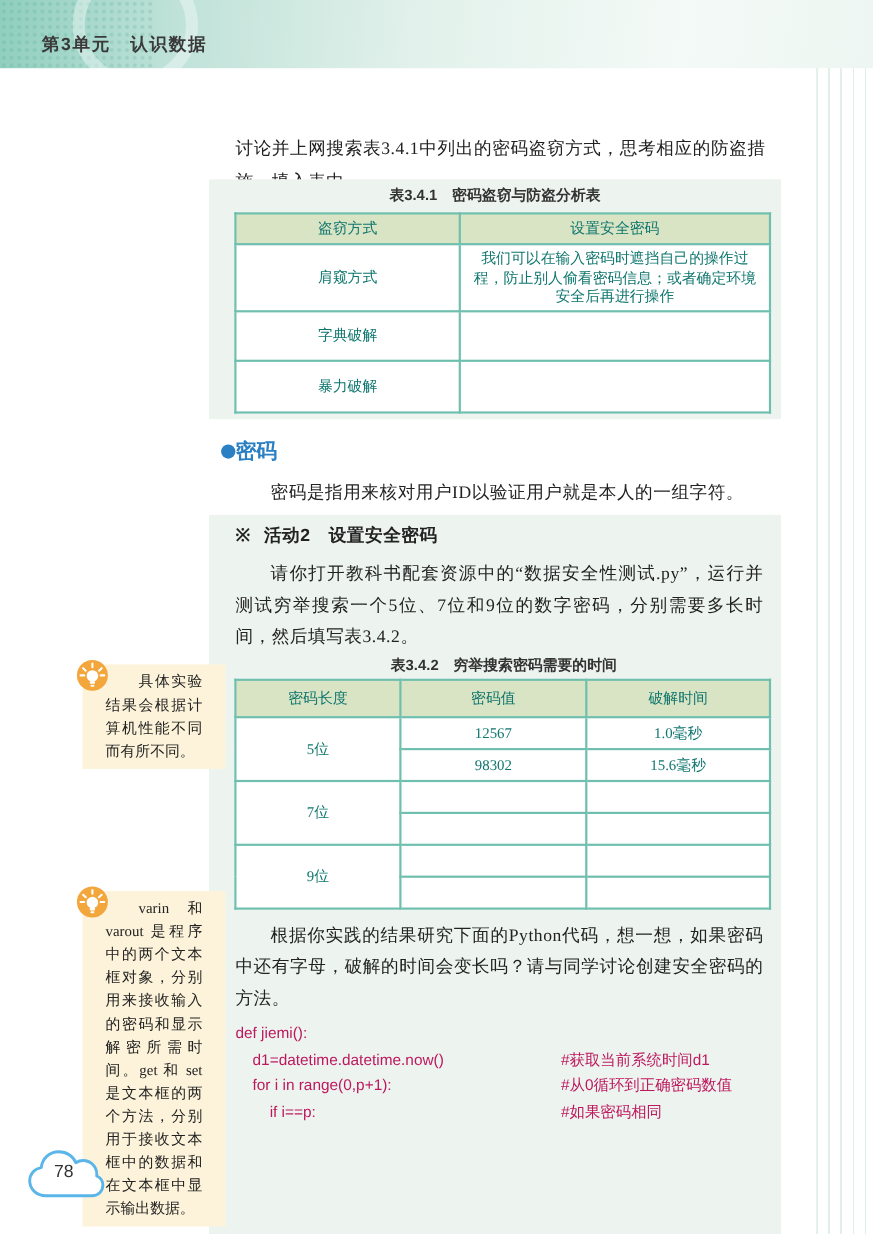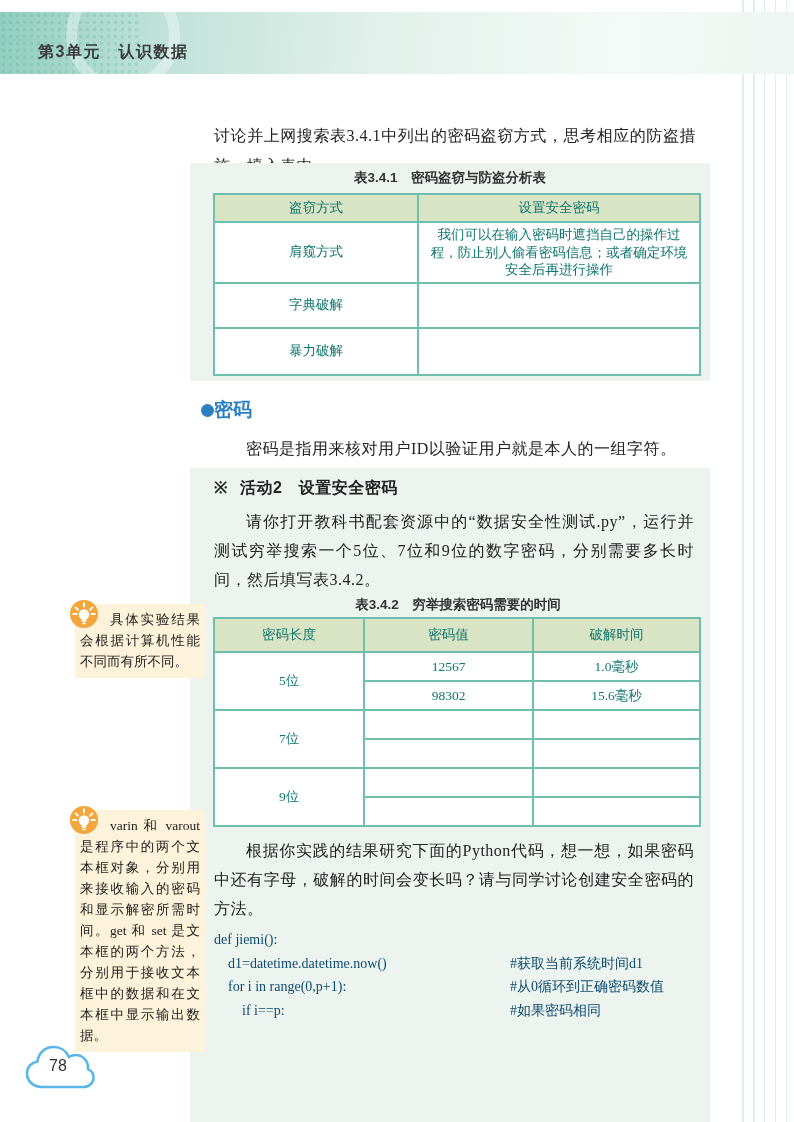--- a/index.html
+++ b/index.html
@@ -10,21 +10,21 @@
   }
 
   
   .stripes {
     position:absolute; top:0; right:0; width:52px; height:100%;
     background:repeating-linear-gradient(90deg,#e2efe9 0 1.5px,transparent 1.5px 11px);
   }
 
   
   .header-band {
-    position:absolute; top:12px; left:0; width:794px; height:62px;
+    position:absolute; top:0; left:0; width:794px; height:62px;
     background:linear-gradient(96deg,#8fcebe 0%,#bfe2d8 20%,#e2f1eb 48%,#f4faf7 78%,#edf6f2 100%);
   }
   .header-band::before {
     content:""; position:absolute; left:0; top:0; width:140px; height:100%;
     background-image:radial-gradient(rgba(90,170,150,.38) 1.5px, transparent 2px);
     background-size:7px 7px; opacity:.65;
   }
   .header-band::after {
     content:""; position:absolute; left:66px; top:-34px; width:92px; height:92px;
     border:11px solid rgba(255,255,255,.38); border-radius:50%;
@@ -81,30 +81,30 @@
   .activity-title {
     font-family:"Liberation Sans",sans-serif; font-weight:bold; font-size:16px;
     color:#222; line-height:20px; letter-spacing:.5px;
   }
   .activity-title .marker { margin-right:12px; }
   #activity-intro { margin-top:9px; padding-right:16px; text-indent:2em;
     font-size:16px; line-height:29px; text-align:justify; letter-spacing:.5px; }
   #caption2 { margin-top:3px; width:488px; }
   #discussion { margin-top:9px; padding-right:16px; text-indent:2em;
     font-size:16px; line-height:29px; text-align:justify; letter-spacing:.5px; }
-  .codeblock { margin-top:5px; font-family:Liberation Serif, serif;
-    font-size:14px; color:#0c4a6e; }
+  .codeblock { margin-top:5px; font-family:Liberation Sans, sans-serif;
+    font-size:14px; color:#be185d; }
   .code-line { line-height:23.5px; display:flex; }
   .code-text { display:inline-block; width:296px; white-space:pre; }
   .code-comment { white-space:pre; }
 
   
   .note {
     position:absolute; left:75px; width:130px; background:#fdf3da;
-    padding:5px 5px 6px; font-size:13.5px; line-height:21px; text-align:justify; color:#222;
+    padding:5px 21px 6px; font-size:13.5px; line-height:21px; text-align:justify; color:#222;
   }
   #note1 { top:604px; }
   #note2 { top:810px; }
   .note-icon { position:absolute; left:-6px; top:-5px; width:30px; height:30px; }
   .note-spacer { float:left; width:30px; height:20px; }
 
   
   .cloud { position:absolute; left:22px; top:1042px; width:76px; height:54px; }
   .cloud-num {
     position:absolute; left:2px; top:15px; width:68px; text-align:center;

